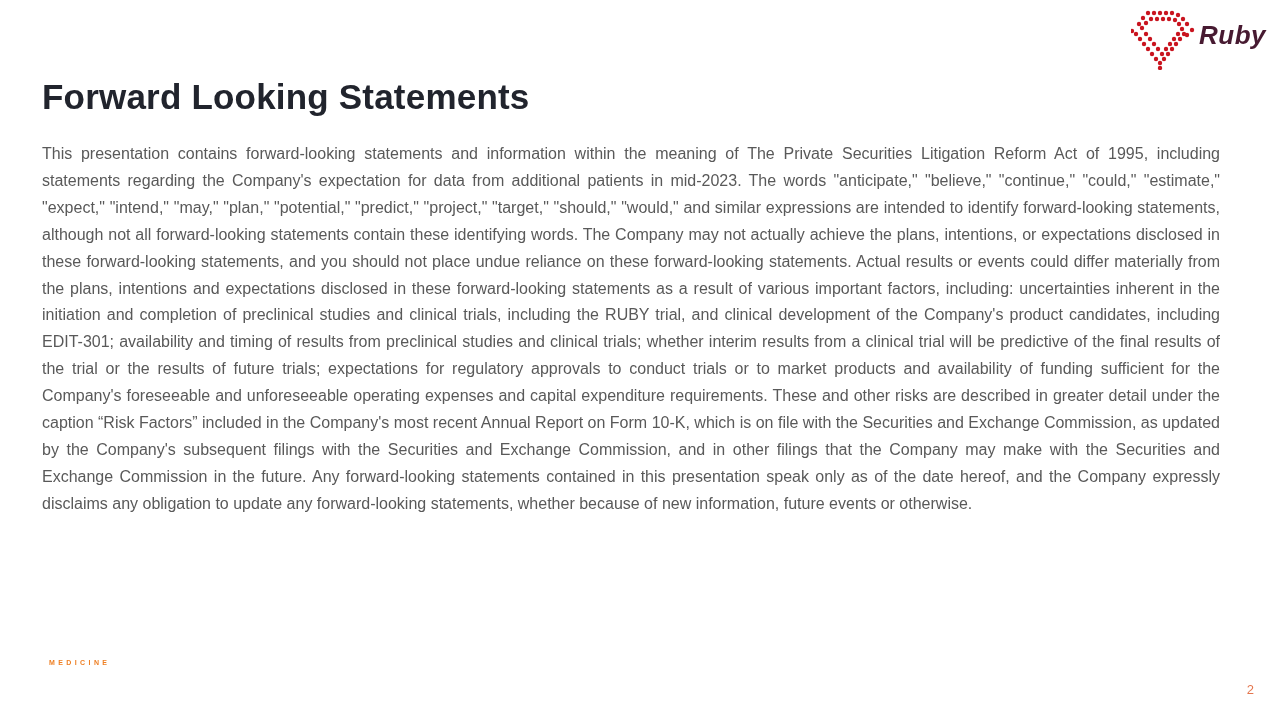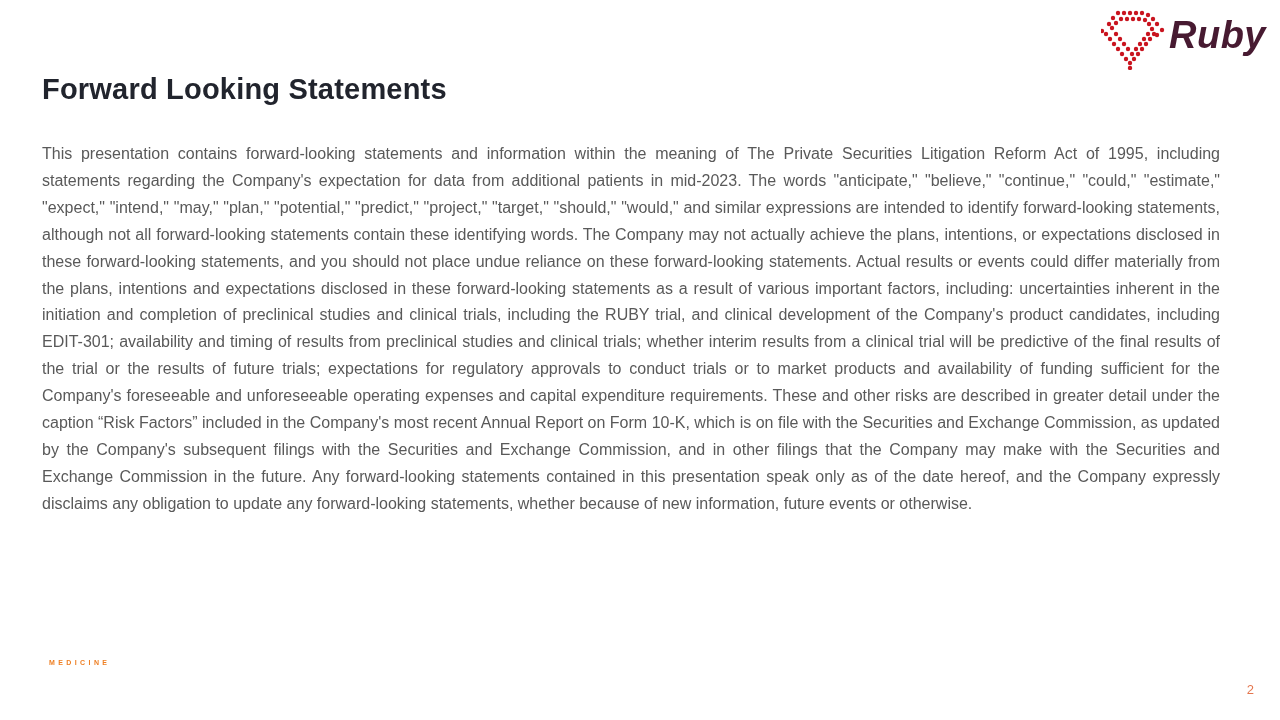--- a/index.html
+++ b/index.html
@@ -9,21 +9,21 @@
     background: #ffffff;
     font-family: "Liberation Sans", sans-serif;
     position: relative;
     overflow: hidden;
   }
   .slide { position: absolute; inset: 0; }
 
   .page-title {
     position: absolute;
     left: 42px; top: 54px;
-    font-size: 29px;
+    font-size: 35px;
     font-weight: bold;
     color: #21242d;
     letter-spacing: 0.2px;
   }
 
   .disclaimer {
     position: absolute;
     left: 42px; top: 125px;
     width: 1178px;
     font-size: 16px;
@@ -33,21 +33,21 @@
   }
 
   .ruby-logo {
     position: absolute;
     top: 8px; right: 14px;
     display: flex;
     align-items: center;
     gap: 4px;
   }
   .ruby-wordmark {
-    font-size: 38px;
+    font-size: 26px;
     font-weight: bold;
     font-style: italic;
     color: #471a31;
     letter-spacing: 0.5px;
     line-height: 1;
     padding-bottom: 8px;
   }
 
   .editas-logo {
     position: absolute;

